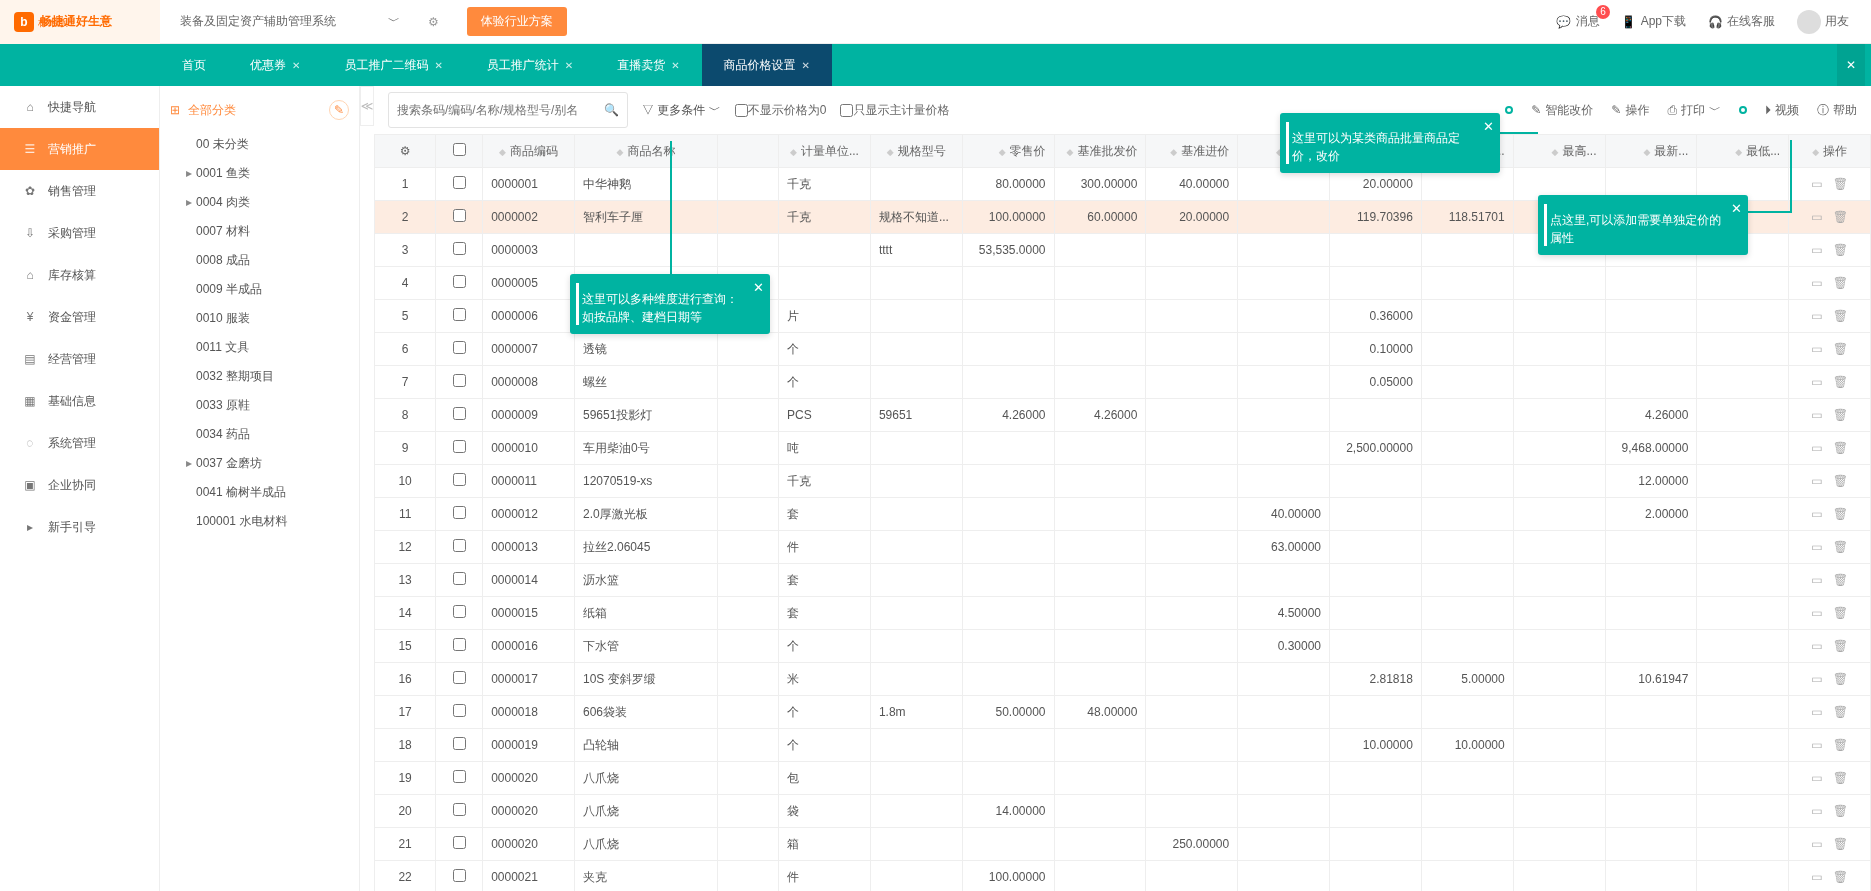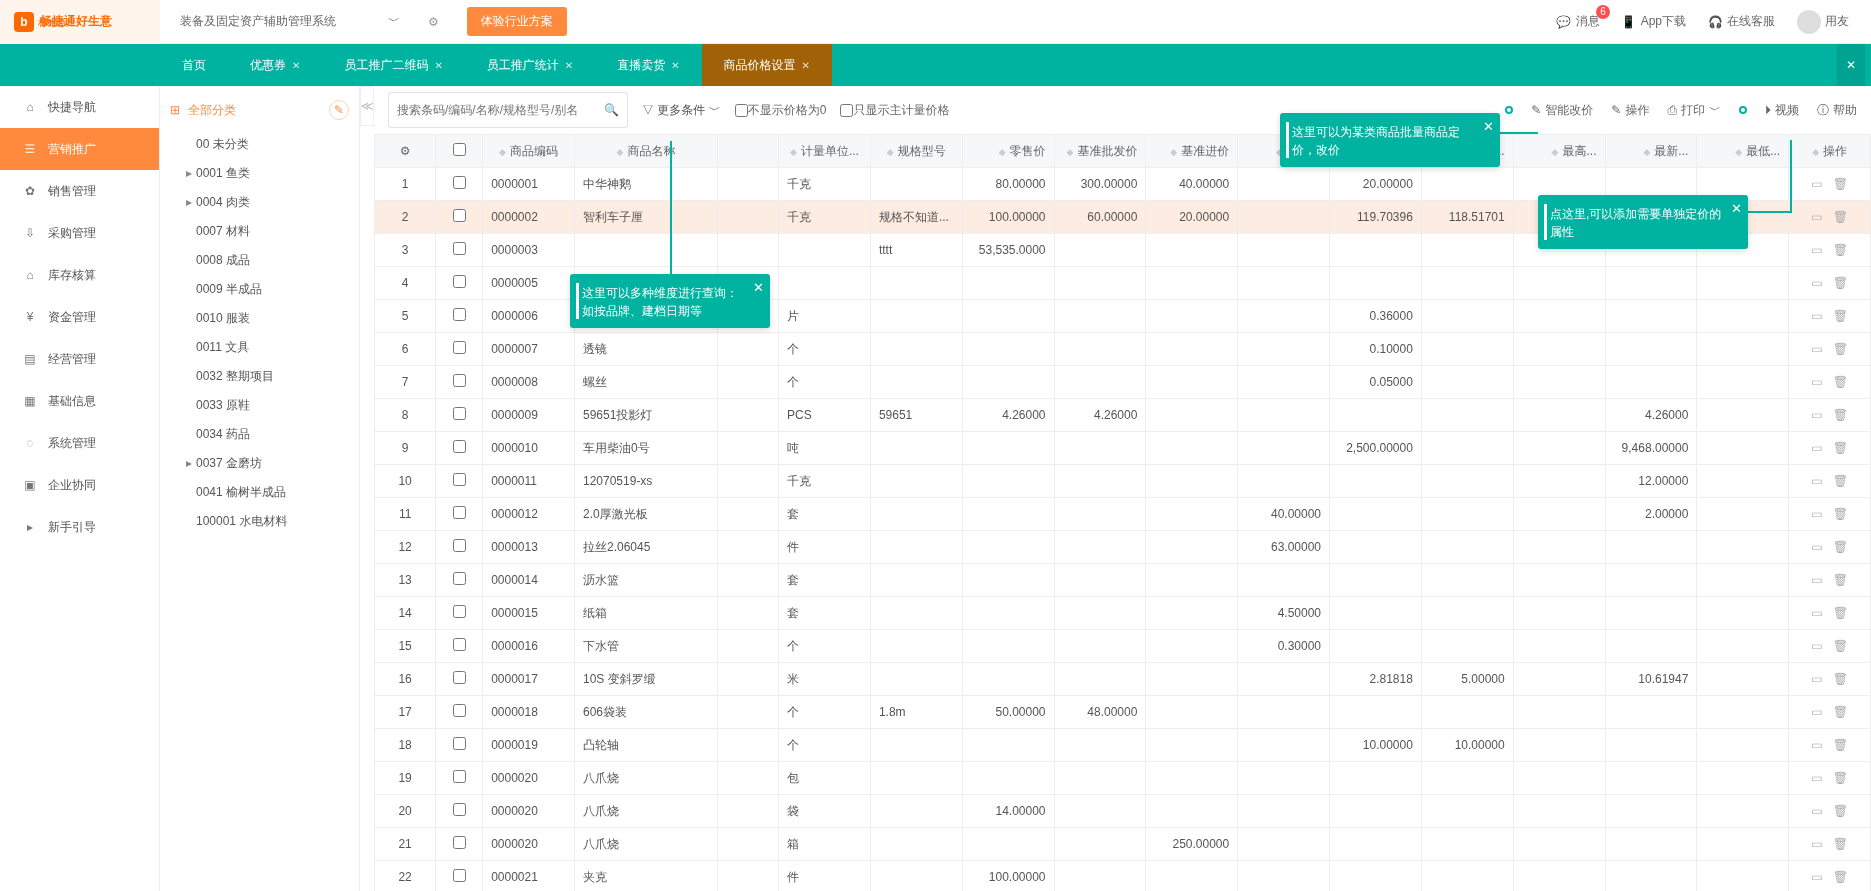--- a/index.html
+++ b/index.html
@@ -14,21 +14,21 @@
 .sys-drop{width:220px;display:flex;justify-content:space-between;align-items:center;color:#666}
 .gear{color:#999;cursor:pointer}
 .try-btn{background:#ff8a3d;color:#fff;padding:6px 14px;border-radius:3px;border:none;cursor:pointer}
 .hdr-right{margin-left:auto;display:flex;align-items:center;gap:22px;padding-right:22px;color:#666}
 .hdr-ic{display:flex;align-items:center;gap:4px;cursor:pointer;position:relative}
 .badge{position:absolute;top:-8px;right:-10px;background:#ff4d4f;color:#fff;border-radius:8px;padding:0 4px;font-size:10px;line-height:14px}
 .avatar{width:24px;height:24px;border-radius:50%;background:#ddd}
 
 .tabs{height:42px;background:#00b3a1;display:flex;align-items:stretch;color:#fff;padding-left:160px;position:relative}
 .tab{padding:0 22px;display:flex;align-items:center;gap:6px;cursor:pointer;font-size:13px}
-.tab.active{background:#a16207}
+.tab.active{background:#0c4a6e}
 .tab .x{font-size:10px;opacity:.8}
 .tabs-close-all{position:absolute;right:6px;top:0;height:42px;width:28px;display:flex;align-items:center;justify-content:center;background:#00a392;cursor:pointer}
 
 .leftnav{position:absolute;left:0;top:44px;width:160px;height:847px;background:#fff;border-right:1px solid #eee}
 .nav-item{height:42px;display:flex;align-items:center;gap:10px;padding-left:22px;color:#555;cursor:pointer}
 .nav-item.on{background:#ff8a3d;color:#fff}
 .nav-ic{width:16px;text-align:center;opacity:.8}
 
 .main{position:absolute;left:160px;top:86px;right:0;bottom:0;display:flex}
 
@@ -59,21 +59,21 @@
 th{background:#f6f7f8;color:#666;font-weight:normal;position:relative}
 th .sort{color:#ccc;font-size:9px;margin-right:4px}
 td.num,th.num{text-align:right}
 td.ctr,th.ctr{text-align:center}
 tr.hl td{background:#fdece1}
 .row-act{color:#aaa;display:flex;gap:10px;justify-content:center}
 .row-act span{cursor:pointer}
 col.c-idx{width:60px}col.c-chk{width:46px}col.c-code{width:90px}col.c-name{width:140px}col.c-blank{width:60px}
 col.c-unit{width:90px}col.c-spec{width:90px}col.c-p{width:90px}col.c-act{width:80px}
 
-.pop{position:absolute;background:#00b3a1;color:#fff;padding:10px 26px 8px 12px;border-radius:3px;font-size:12px;line-height:1.5;z-index:50;box-shadow:0 2px 6px rgba(0,0,0,.15)}
+.pop{position:absolute;background:#00b3a1;color:#fff;padding:16px 26px 8px 12px;border-radius:3px;font-size:12px;line-height:1.5;z-index:50;box-shadow:0 2px 6px rgba(0,0,0,.15)}
 .pop::before{content:"";position:absolute;left:6px;top:9px;bottom:9px;width:3px;background:#fff}
 .pop .px{position:absolute;right:6px;top:4px;cursor:pointer;font-size:13px}
 .pop-line{position:absolute;background:#00b3a1;z-index:40}
 </style>
 </head>
 <body>
 
 <div class="hdr">
   <div class="logo-box">
     <div class="logo-b">b</div>

